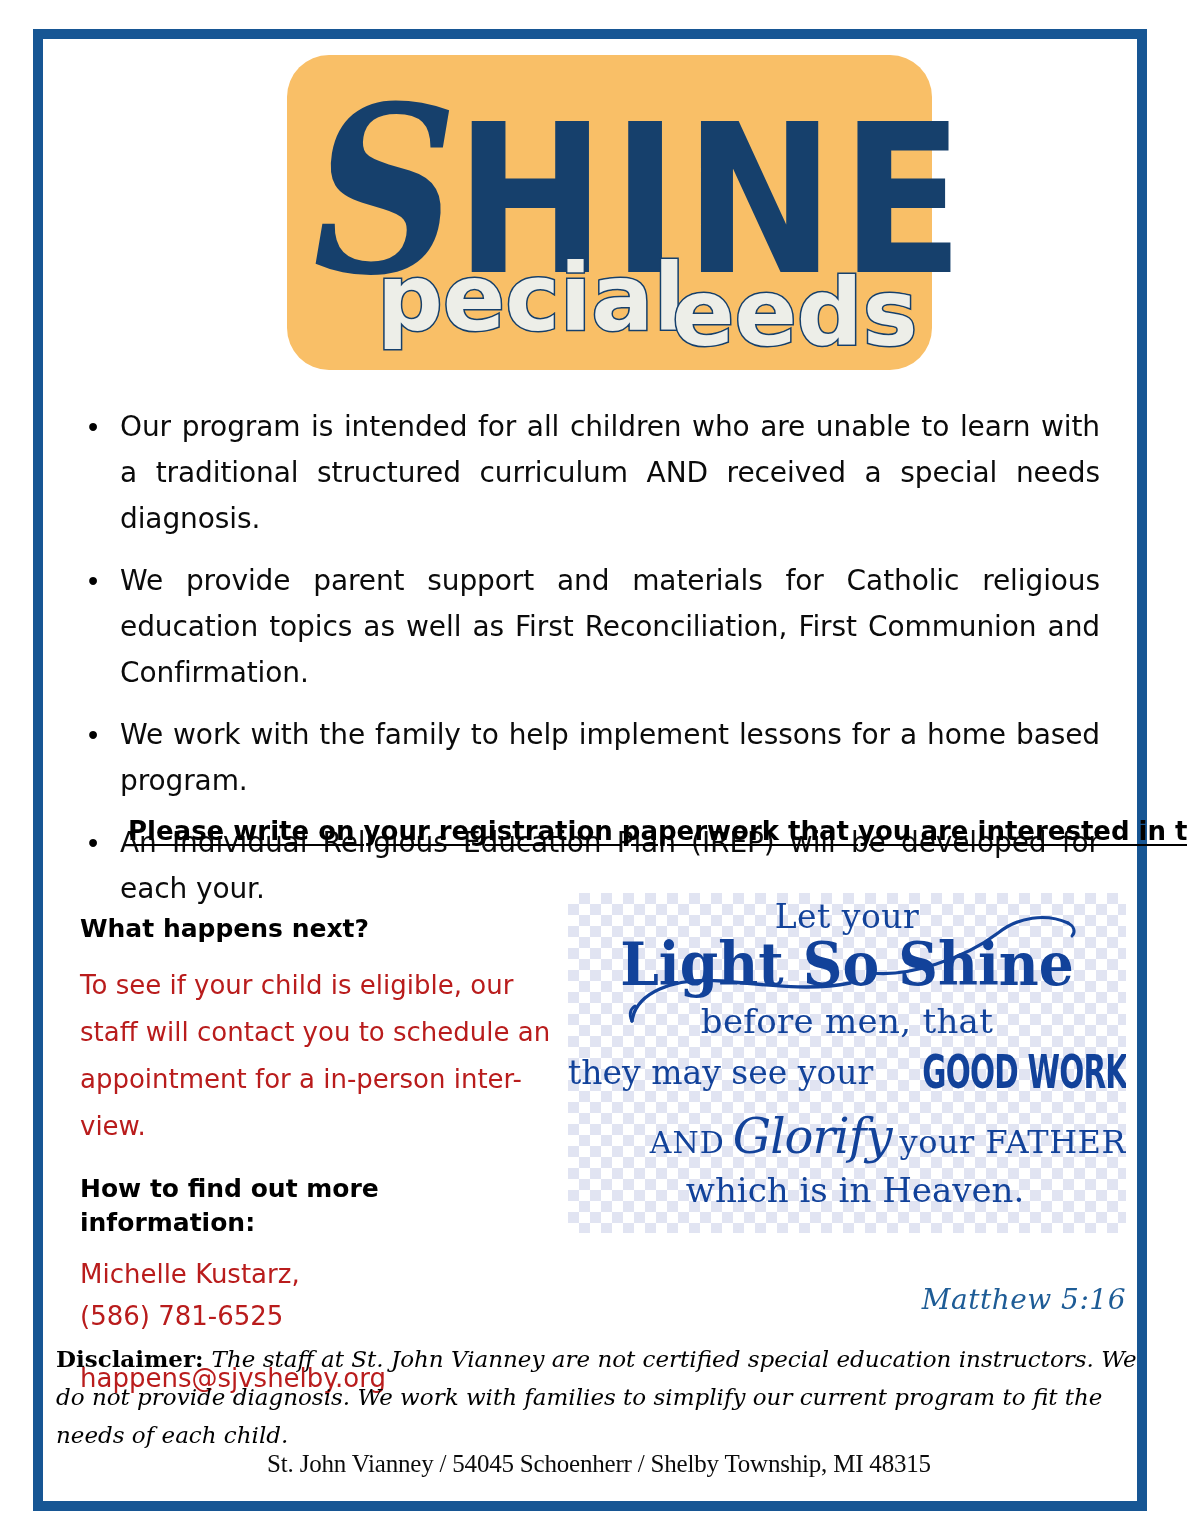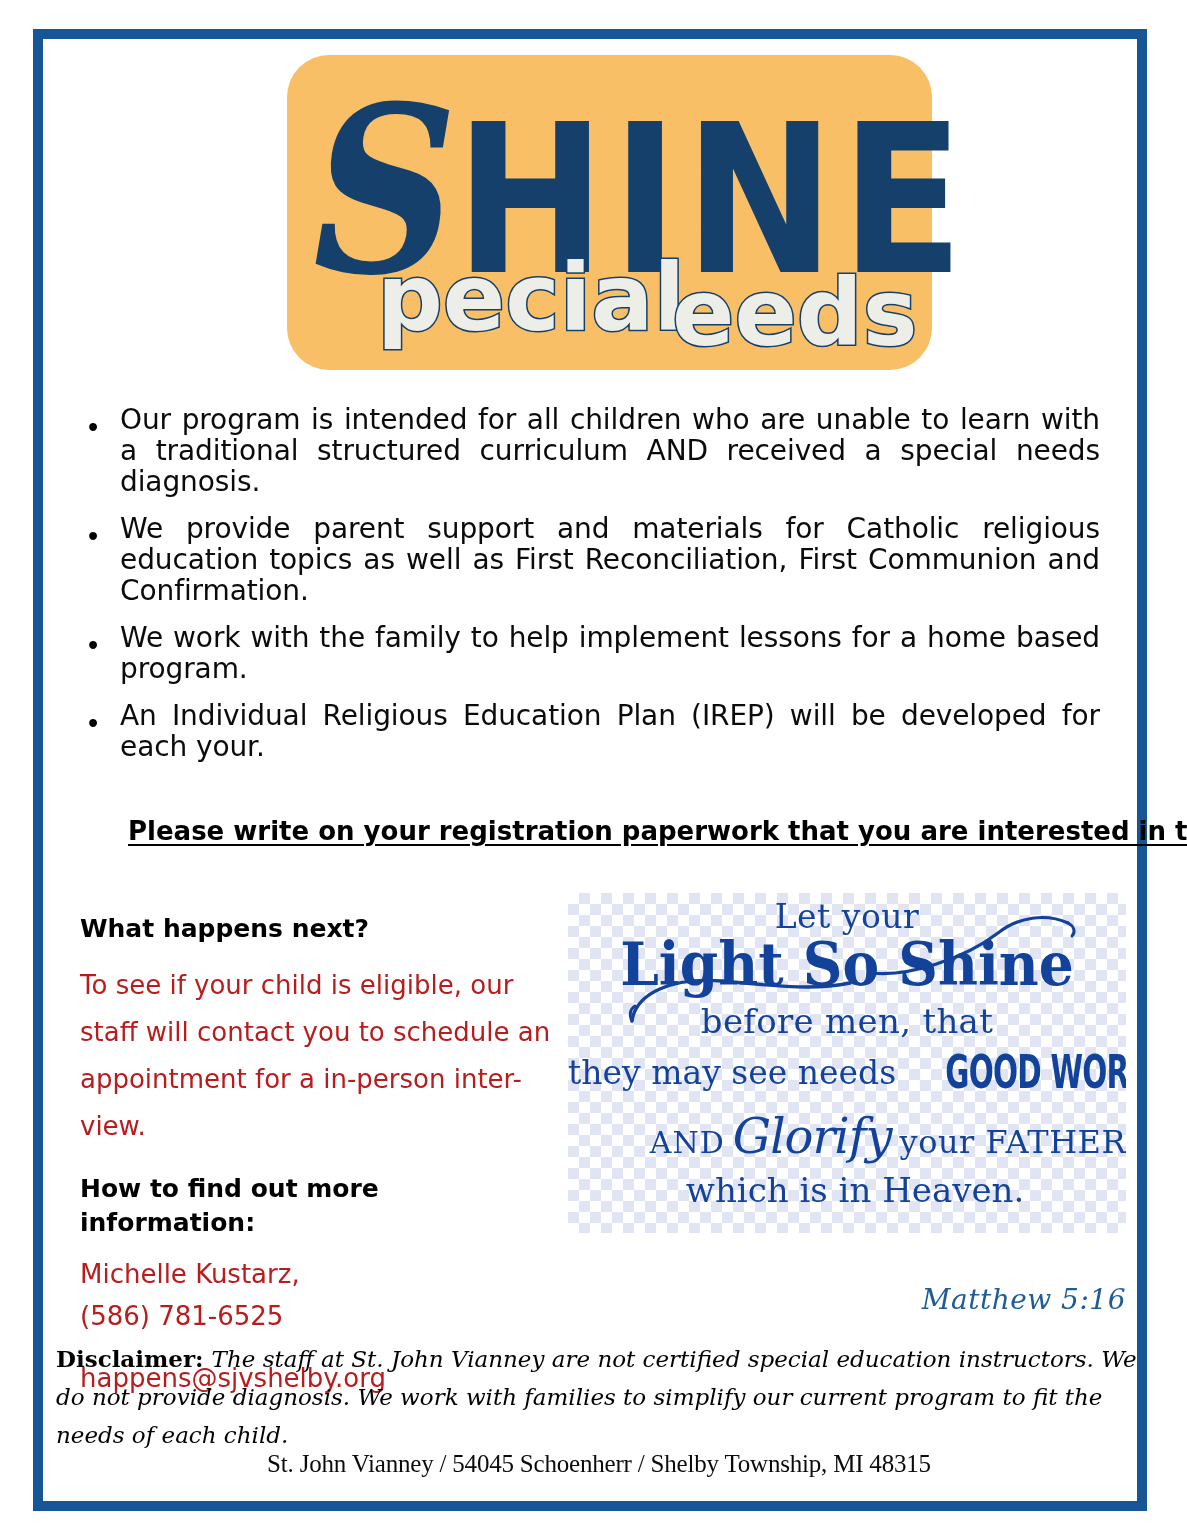--- a/index.html
+++ b/index.html
@@ -106,21 +106,21 @@
     line-height: 46px;
     color: #000000;
     text-align: left;
     padding-left: 10px;
     box-sizing: border-box;
   }
   .bullet-text {
     flex: 1 1 auto;
     font-family: "DejaVu Sans", sans-serif;
     font-size: 28px;
-    line-height: 31px;
+    line-height: 46px;
     color: #0b0b0b;
     text-align: justify;
     text-align-last: left;
     letter-spacing: -0.1px;
   }
 
   
   #callout {
     position: absolute;
     left: 128px;
@@ -350,21 +350,21 @@
       </svg>
 
       <svg id="sc-swirl-bot" width="230" height="56" viewBox="0 0 230 56">
         <path d="M6 50 C 10 22, 46 6, 96 10 C 142 14, 186 20, 224 12" fill="none" stroke="#12429a" stroke-width="3.4" stroke-linecap="round"></path>
         <path d="M6 50 C 3 44, 4 38, 9 35" fill="none" stroke="#12429a" stroke-width="3" stroke-linecap="round"></path>
       </svg>
 
       <div class="sc-line" id="sc-l1">Let your</div>
       <div class="sc-line" id="sc-l2">Light So Shine</div>
       <div class="sc-line" id="sc-l3">before men, that</div>
-      <div class="sc-line" id="sc-l4"><span>they may see needs</span><span class="gw">GOOD WORKS,</span></div>
+      <div class="sc-line" id="sc-l4"><span>they may see your</span><span class="gw">GOOD WORKS,</span></div>
       <div class="sc-line" id="sc-l5"><span class="and">AND</span><span class="glorify">Glorify</span><span class="father">your FATHER</span></div>
       <div class="sc-line" id="sc-l6">which is in Heaven.</div>
     </div>
   </div>
 
   <div id="matthew-ref">Matthew 5:16</div>
 
   <div id="disclaimer"><span class="d-label">Disclaimer: </span><span class="d-text">The staff at St. John Vianney are not certified special education instructors.  We do not provide diagnosis.  We work with families to simplify our current program to fit the needs of each child.</span></div>
 
   <div id="footer">St. John Vianney / 54045 Schoenherr / Shelby Township, MI 48315</div>

